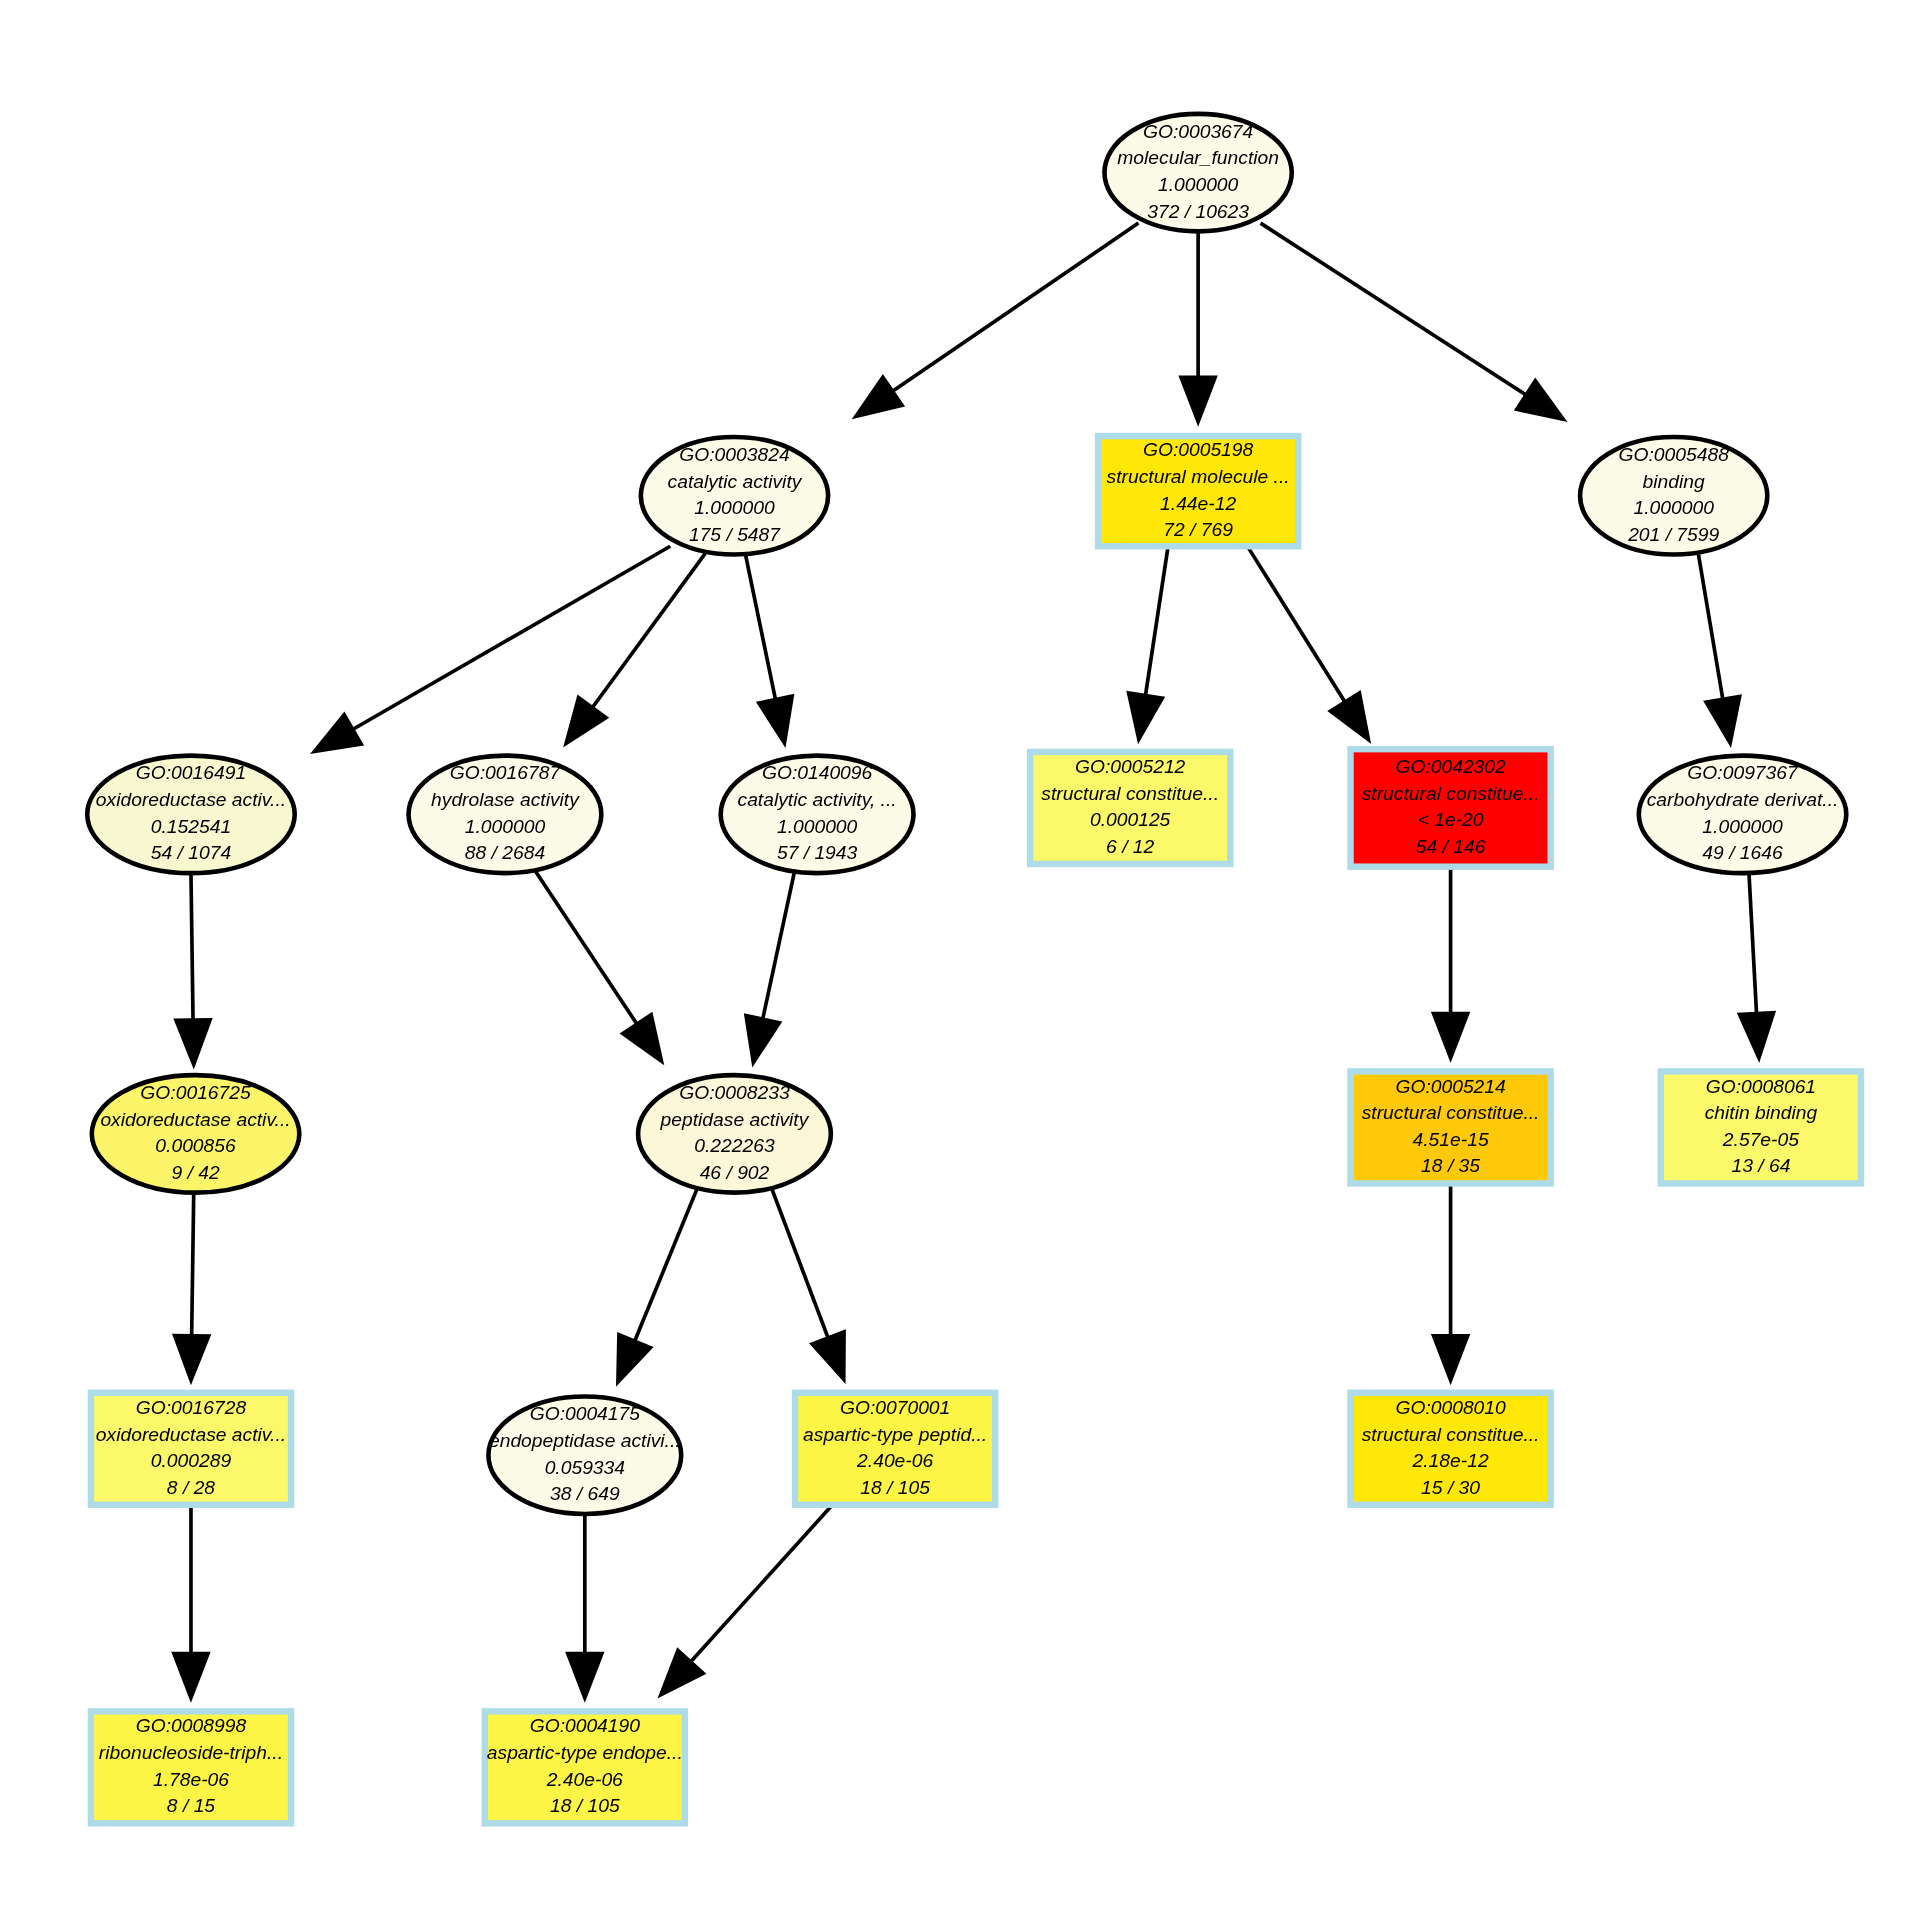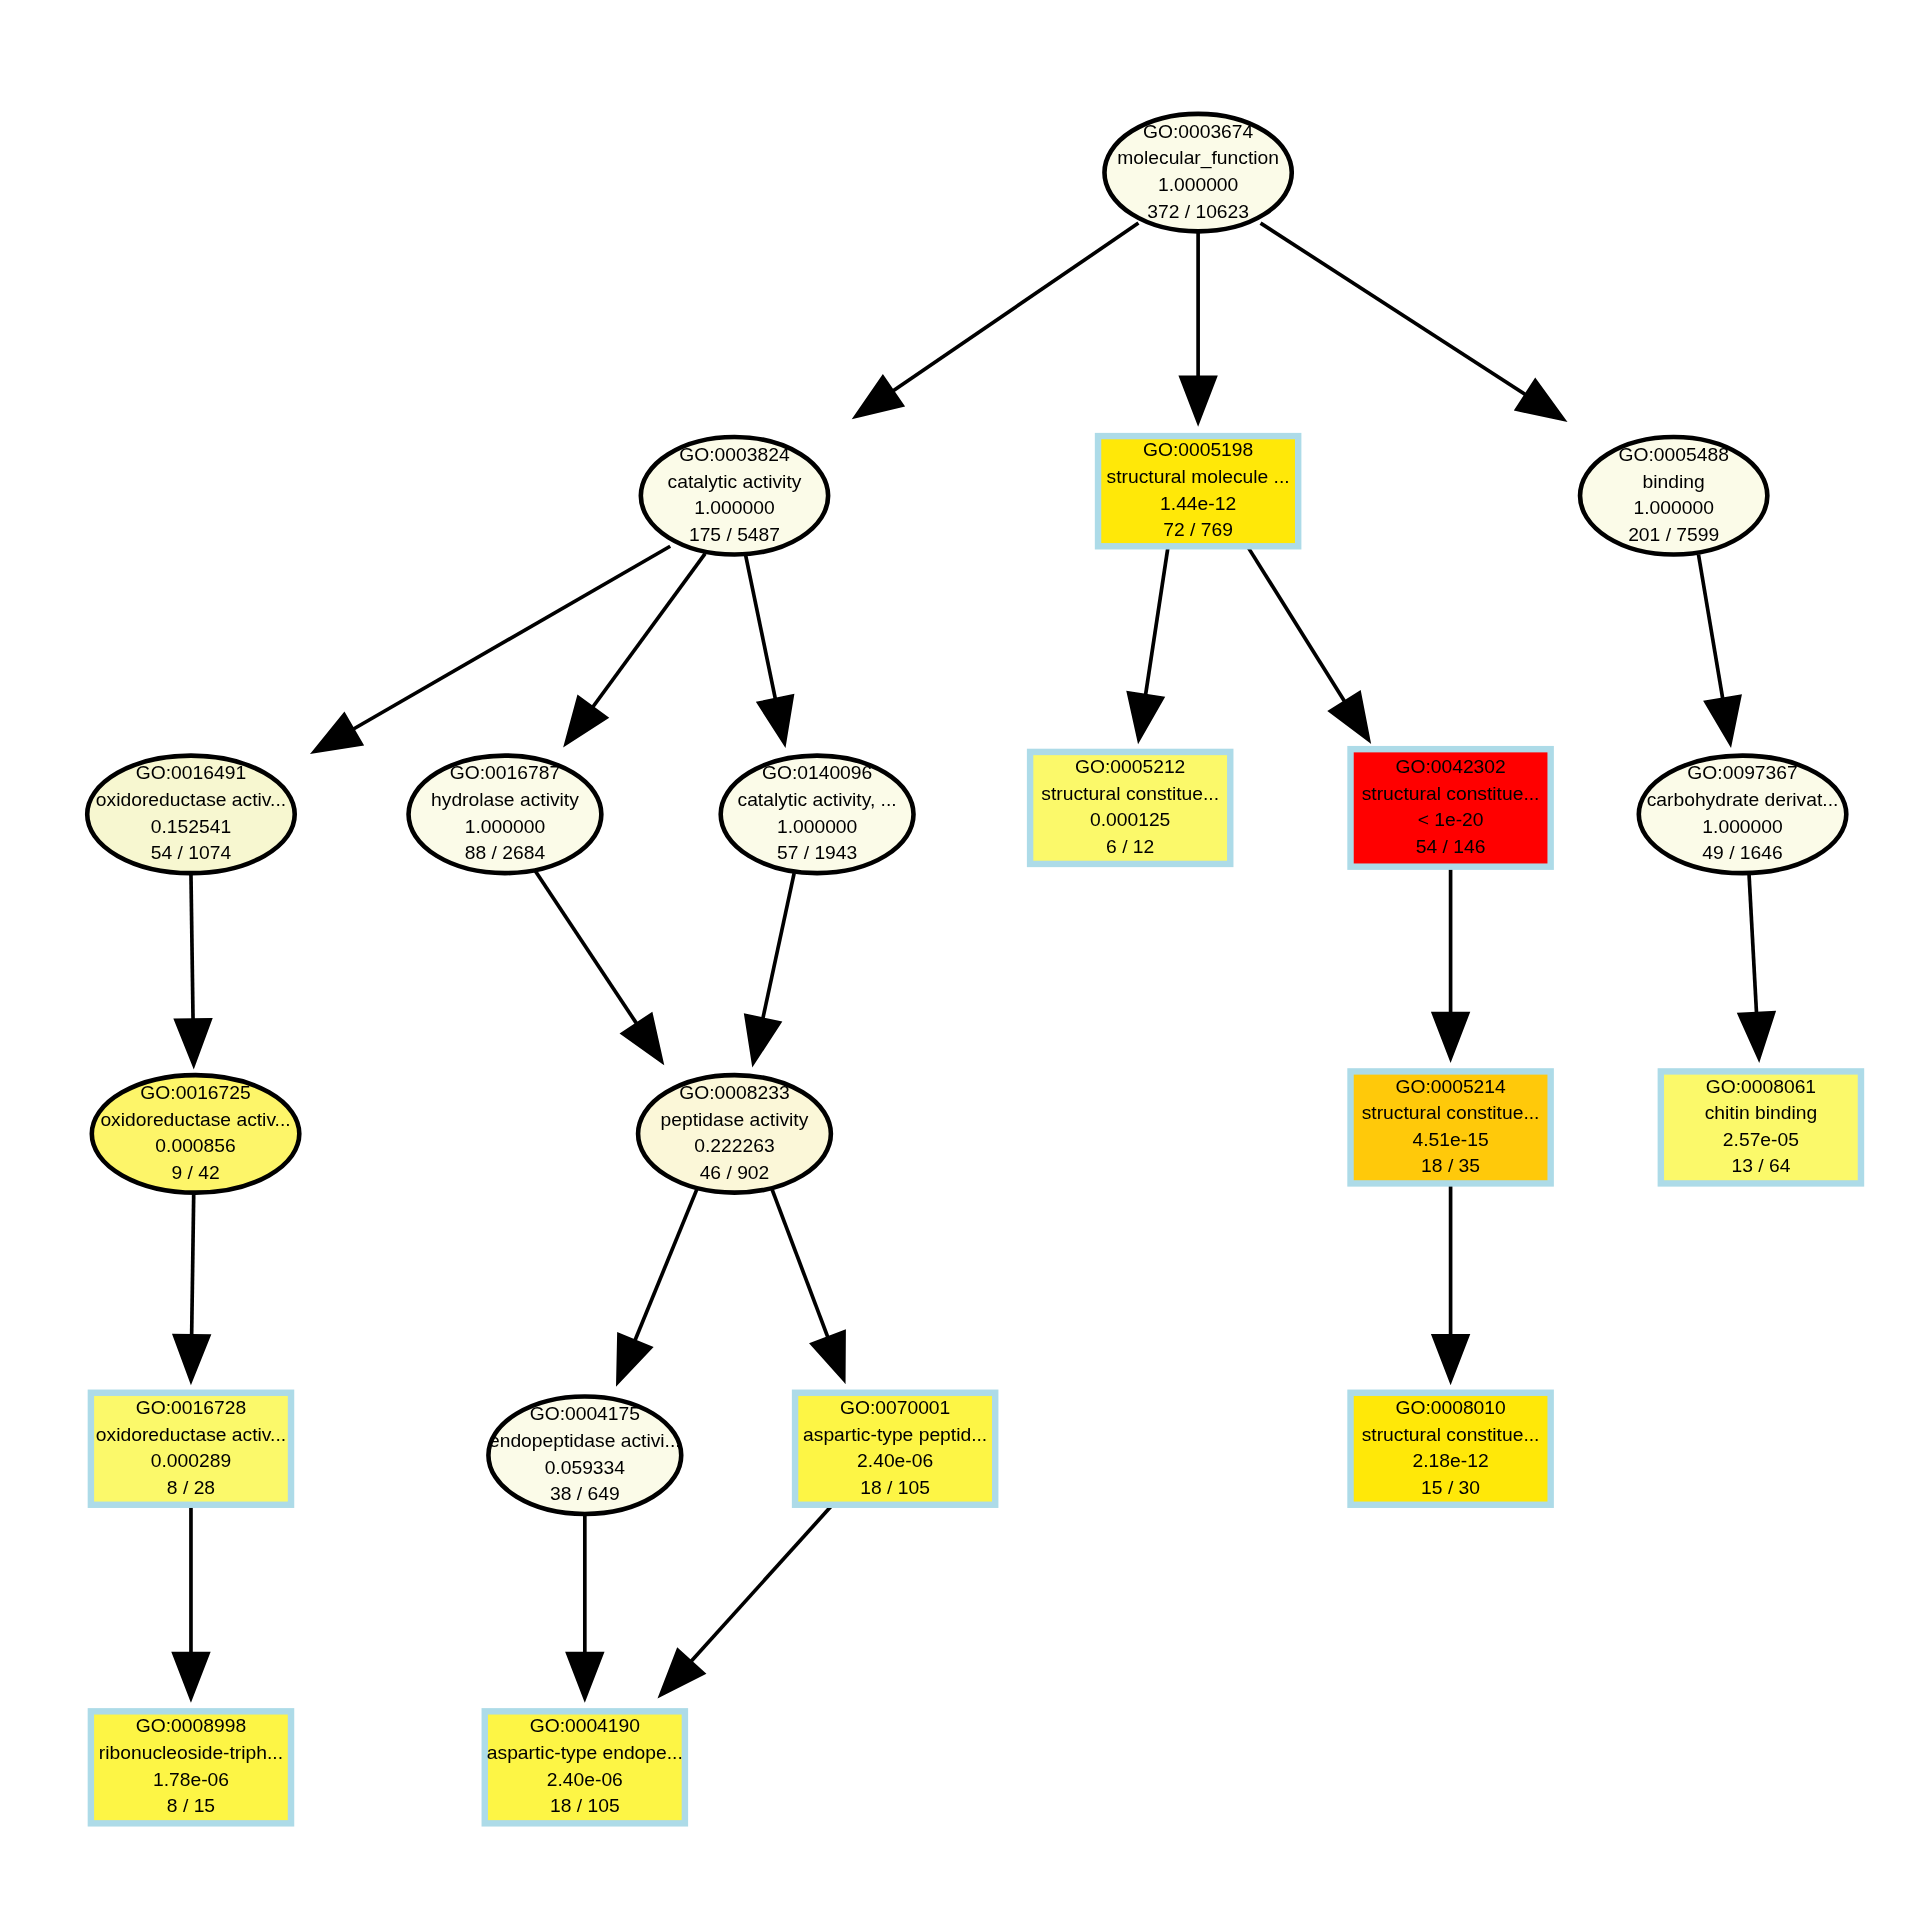--- a/index.html
+++ b/index.html
@@ -10,20 +10,21 @@
   body {
     width: 1928px;
     height: 1928px;
     font-family: "Liberation Sans", sans-serif;
     overflow: hidden;
   }
   #dag-root {
     position: relative;
     width: 1928px;
     height: 1928px;
+    font-style: italic;
   }
   svg#dag-svg {
     position: absolute;
     top: 0;
     left: 0;
     width: 1928px;
     height: 1928px;
     display: block;
   }
   .node-label {

